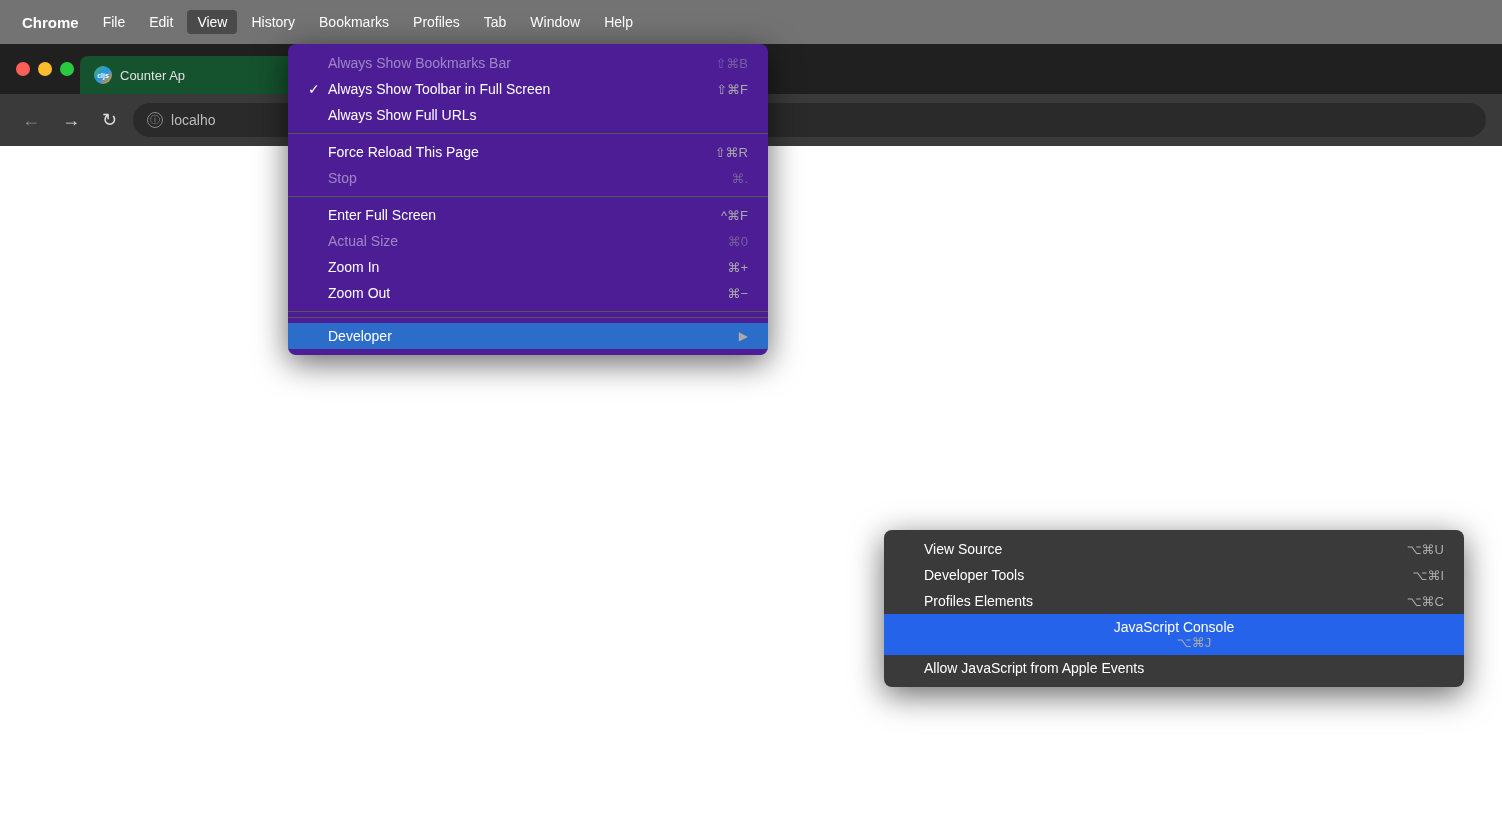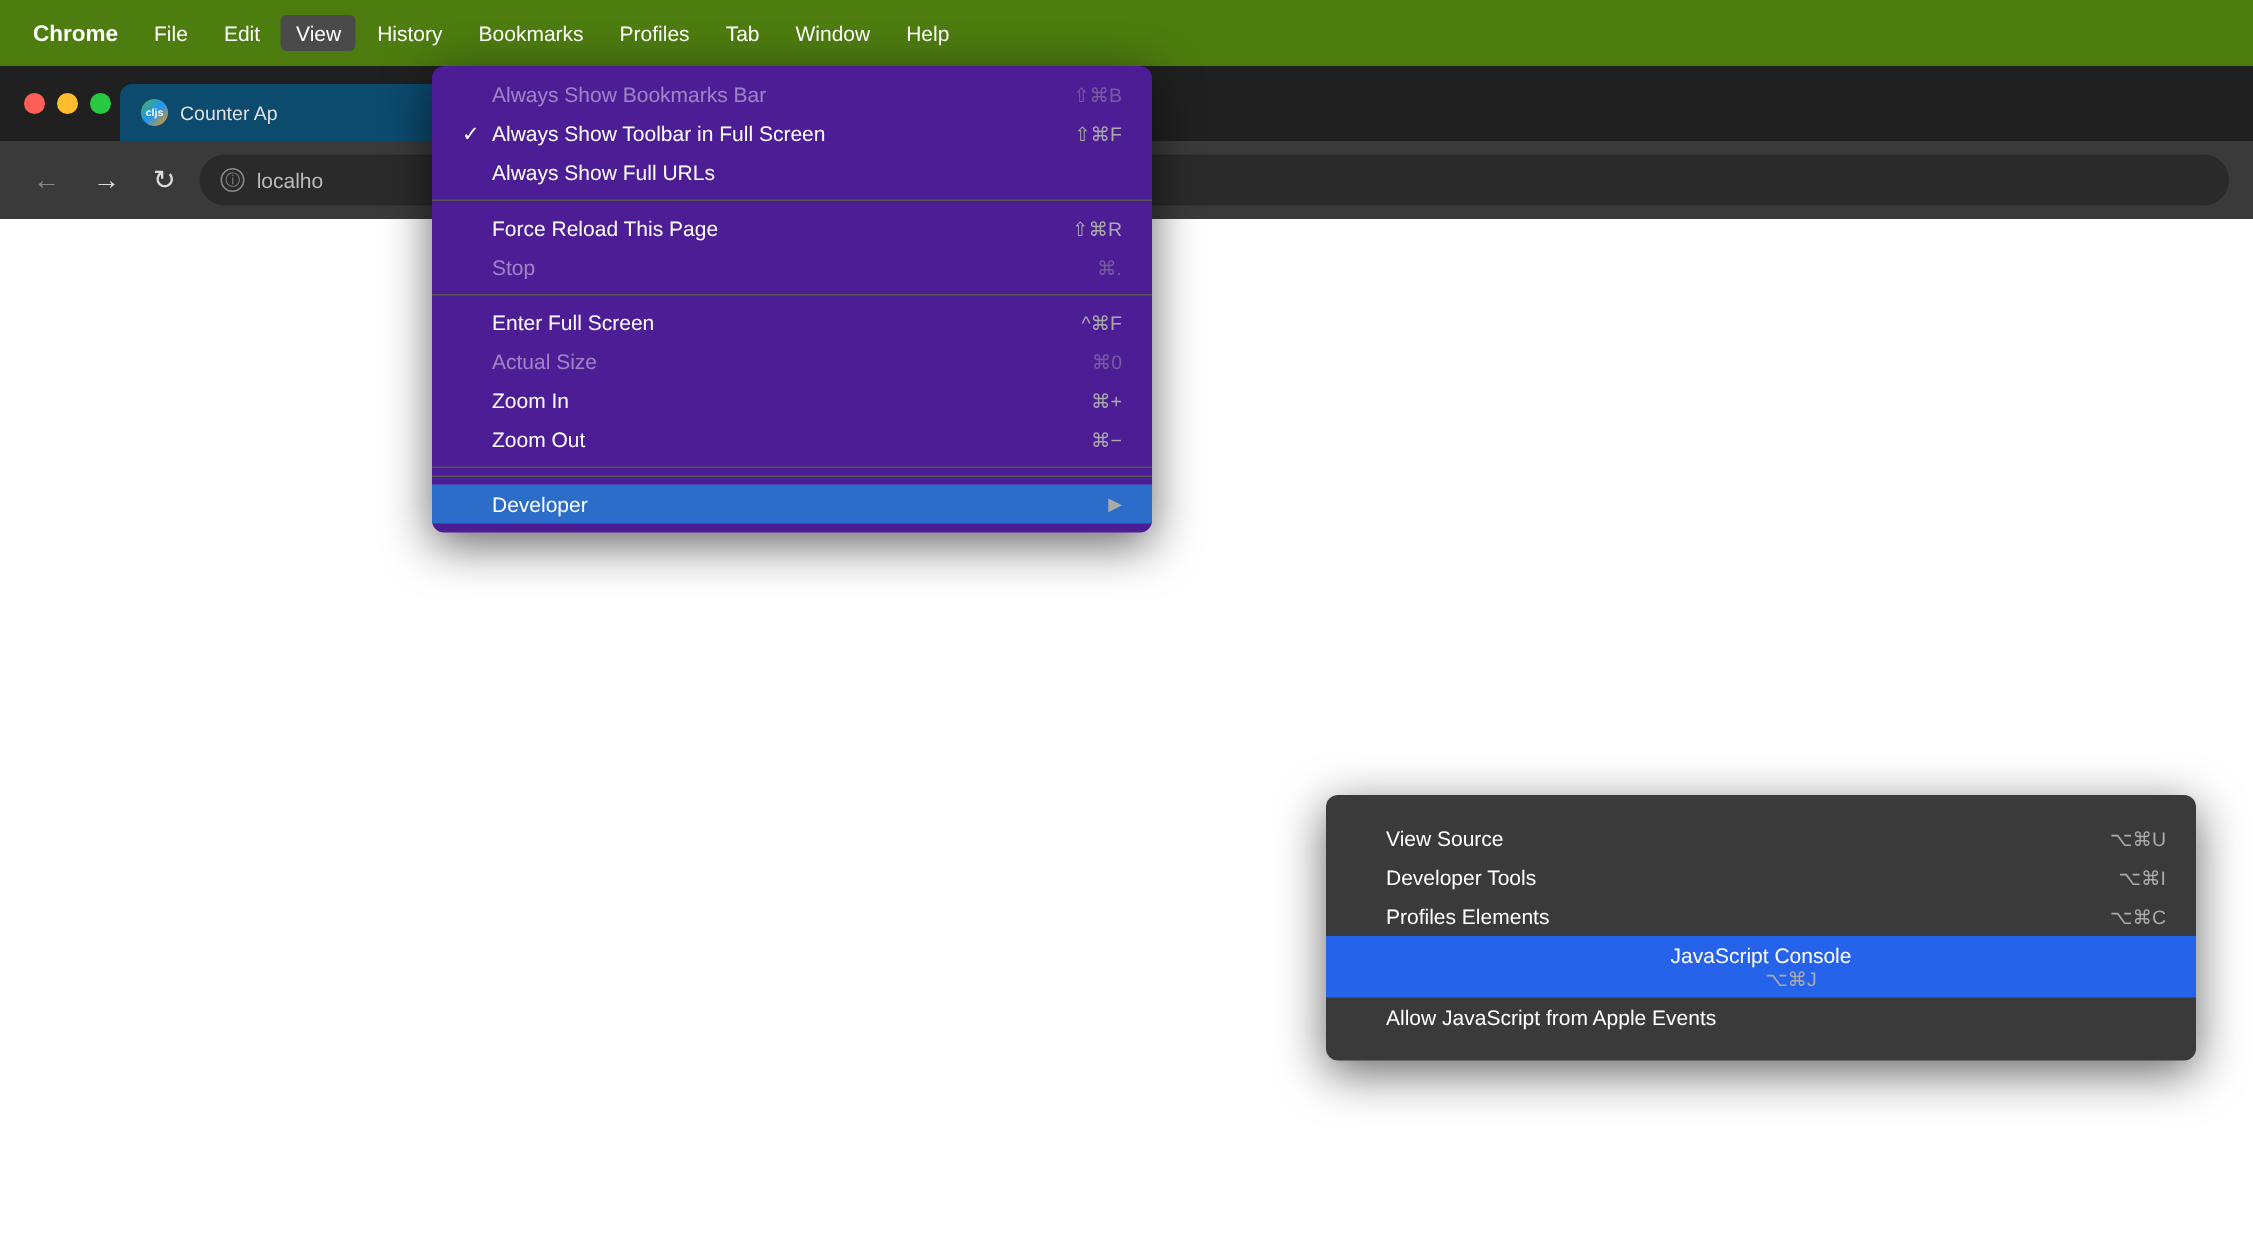--- a/index.html
+++ b/index.html
@@ -9,21 +9,21 @@
       background: #1e1e1e;
       font-family: -apple-system, BlinkMacSystemFont, "SF Pro Text", "Helvetica Neue", sans-serif;
       overflow: hidden;
       position: relative;
     }
 
     
     .menu-bar {
       display: flex;
       align-items: center;
-      background: #4d7c0f;
+      background: #737373;
       height: 44px;
       padding: 0 12px;
       gap: 4px;
       position: relative;
       z-index: 100;
     }
     .menu-bar-item {
       color: #ffffff;
       font-size: 14px;
       font-weight: 400;
@@ -61,21 +61,21 @@
     .traffic-light {
       width: 14px;
       height: 14px;
       border-radius: 50%;
     }
     .tl-red { background: #ff5f57; }
     .tl-yellow { background: #ffbd2e; }
     .tl-green { background: #28ca42; }
 
     .tab {
-      background: #0c4a6e;
+      background: #14532d;
       border-radius: 8px 8px 0 0;
       height: 38px;
       display: flex;
       align-items: center;
       padding: 0 14px;
       gap: 8px;
       min-width: 220px;
       max-width: 280px;
     }
     .tab-favicon {
@@ -210,21 +210,21 @@
 
     
     .dev-submenu {
       position: absolute;
       top: 530px;
       left: 884px;
       width: 580px;
       background: #3a3a3a;
       border-radius: 8px;
       box-shadow: 0 8px 32px rgba(0,0,0,0.6);
-      padding: 16px 0;
+      padding: 6px 0;
       z-index: 300;
     }
     .dev-submenu .menu-item.js-console {
       background: #2563eb;
       flex-direction: column;
     }
 
     kbd {
       font-family: -apple-system, sans-serif;
       font-size: 13px;

